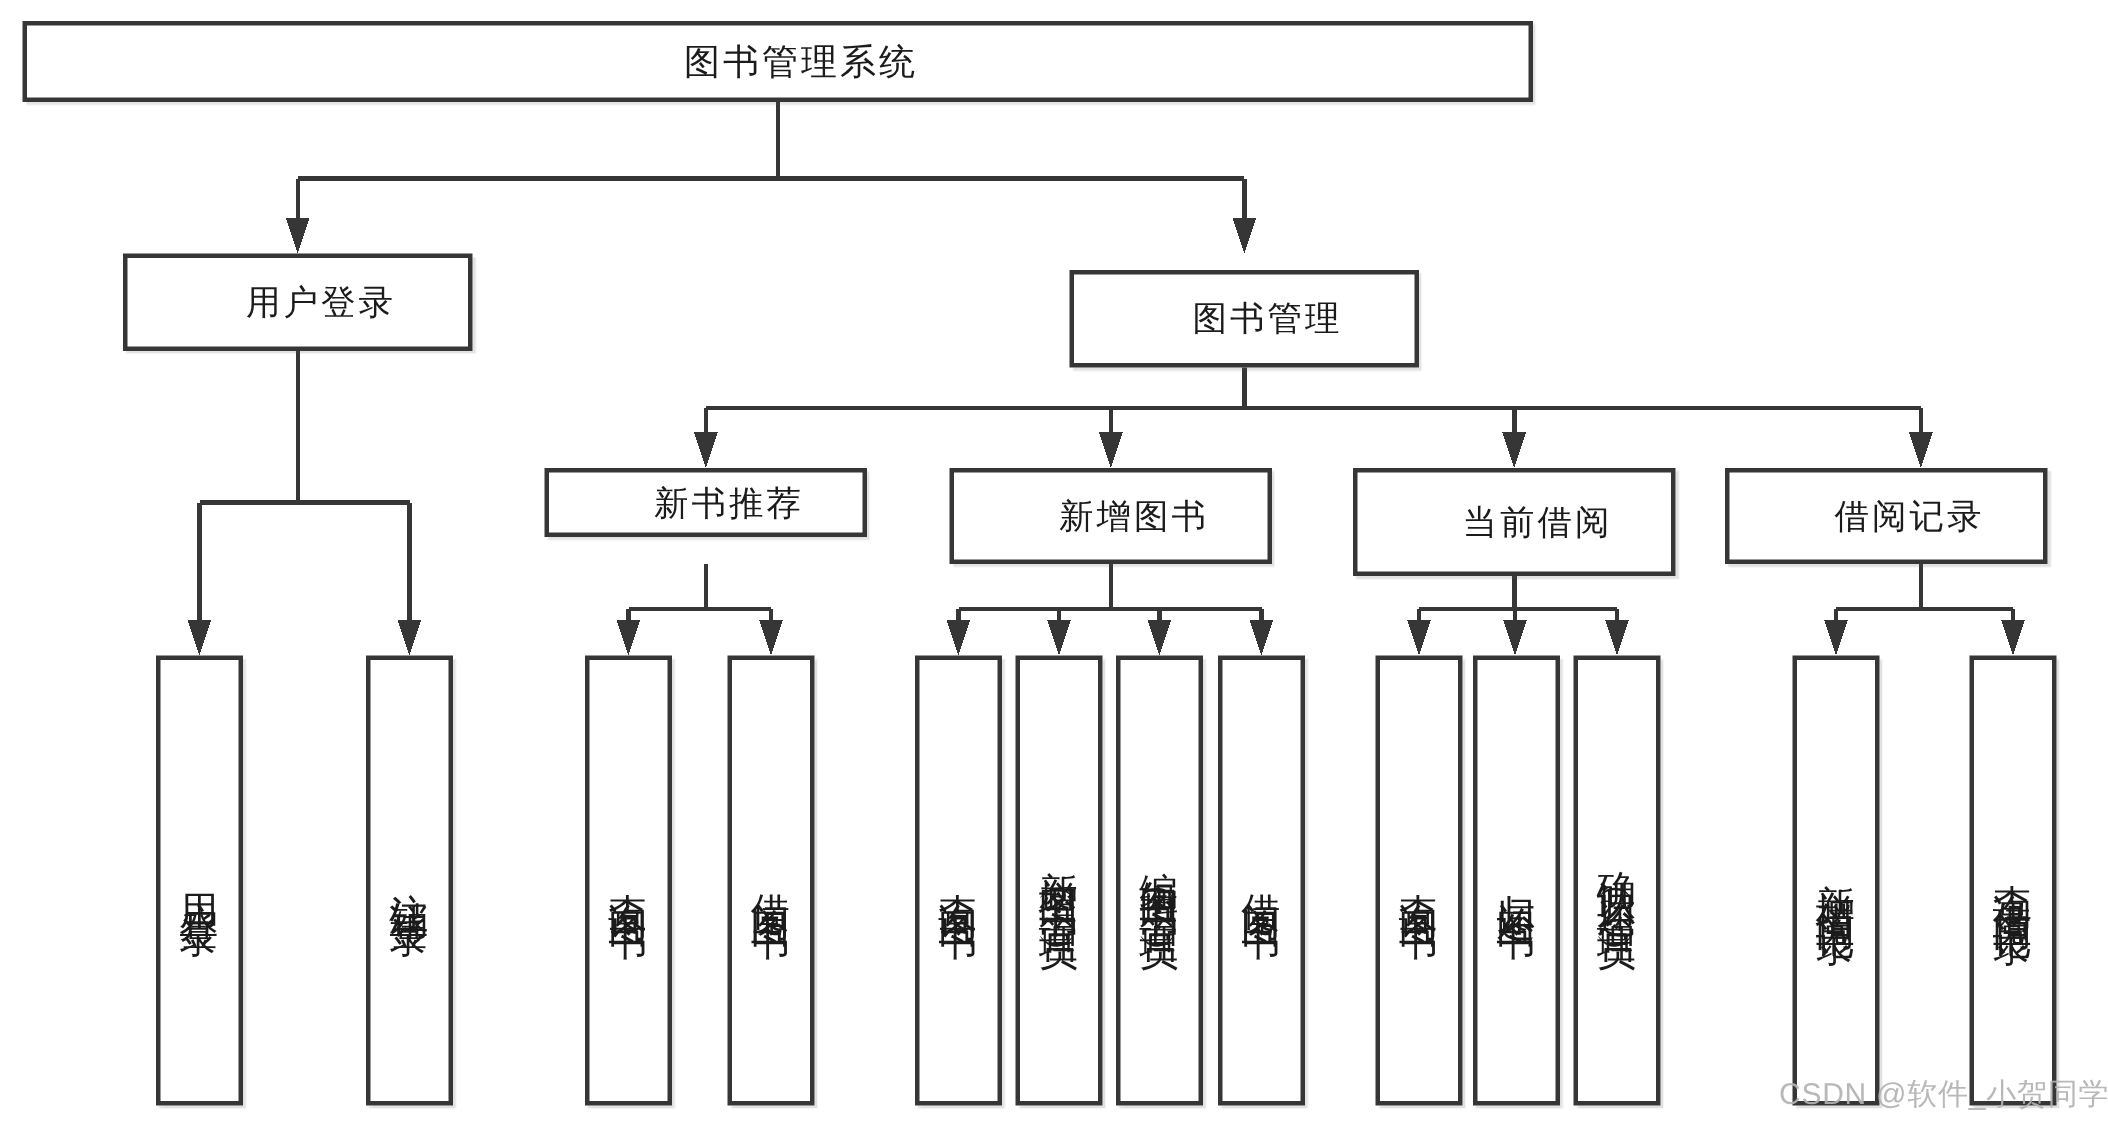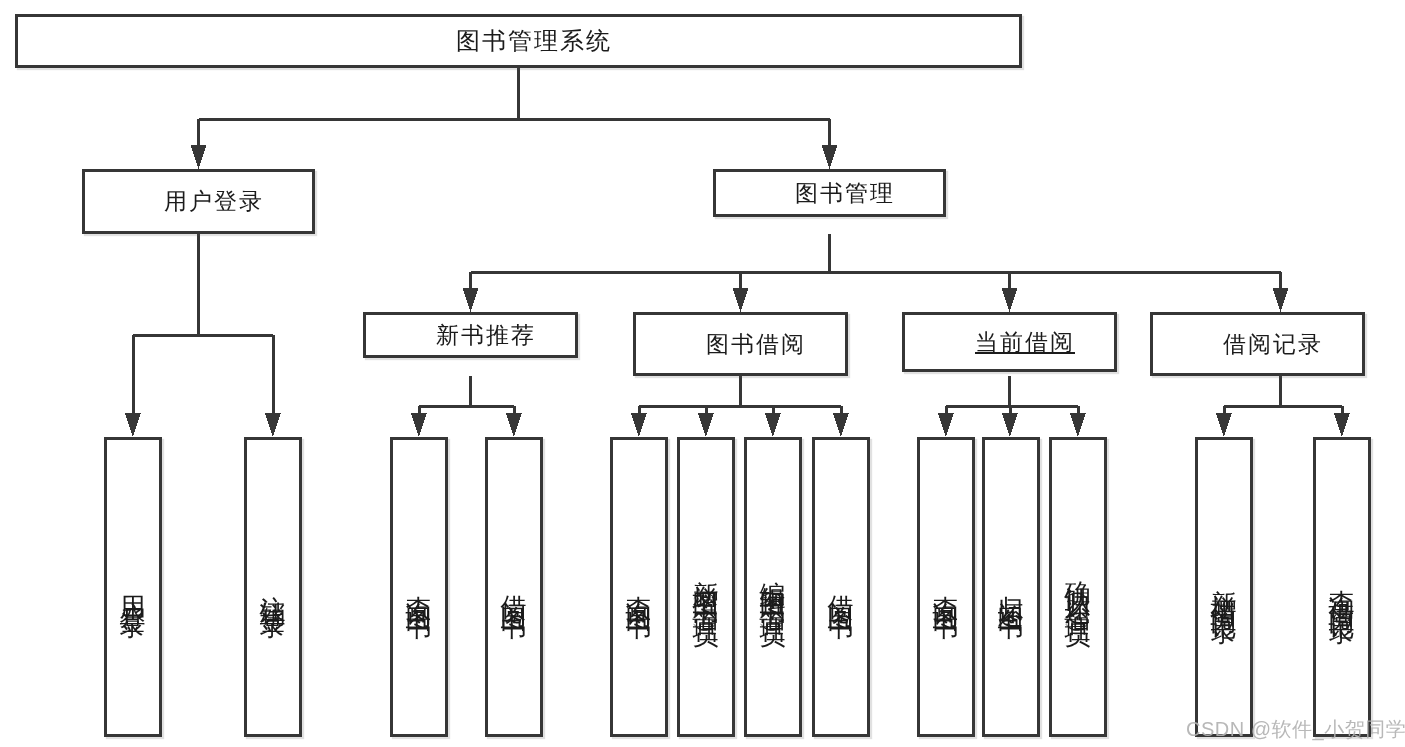--- a/index.html
+++ b/index.html
@@ -128,31 +128,31 @@
     </g>
   </svg>
 
   <div class="hbox root" style="left:15px; top:14px; width:1007px; height:54px;">
     <span>图书管理系统</span>
   </div>
 
   <div class="hbox node" style="left:82px; top:169px; width:233px; height:65px;">
     <span>用户登录</span>
   </div>
-  <div class="hbox node" style="left:713px; top:169px; width:233px; height:48px;">
+  <div class="hbox node" style="left:713px; top:180px; width:233px; height:65px;">
     <span>图书管理</span>
   </div>
 
   <div class="hbox node" style="left:363px; top:312px; width:215px; height:46px;">
     <span>新书推荐</span>
   </div>
   <div class="hbox node" style="left:633px; top:312px; width:215px; height:64px;">
-    <span>图书借阅</span>
+    <span>新增图书</span>
   </div>
-  <div class="hbox node" style="left:902px; top:312px; width:215px; height:60px;text-decoration:underline;">
+  <div class="hbox node" style="left:902px; top:312px; width:215px; height:72px;">
     <span>当前借阅</span>
   </div>
   <div class="hbox node" style="left:1150px; top:312px; width:215px; height:64px;">
     <span>借阅记录</span>
   </div>
 
   <div class="vbox" style="left:104px;">
     <span class="vtext">用户登录</span>
   </div>
   <div class="vbox" style="left:244px;">

